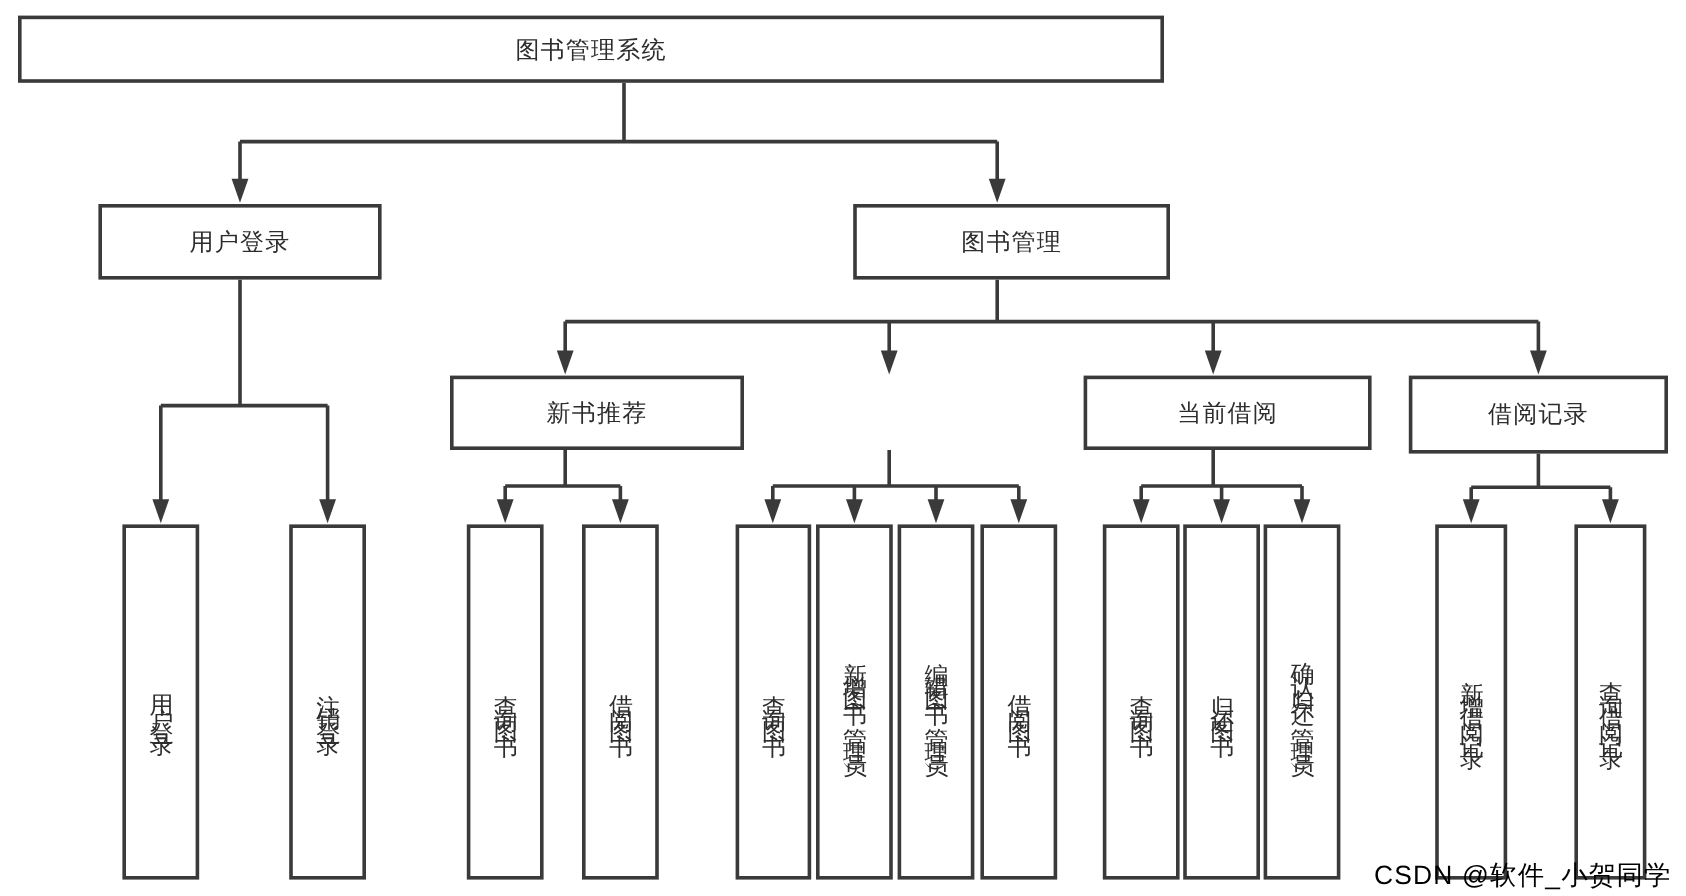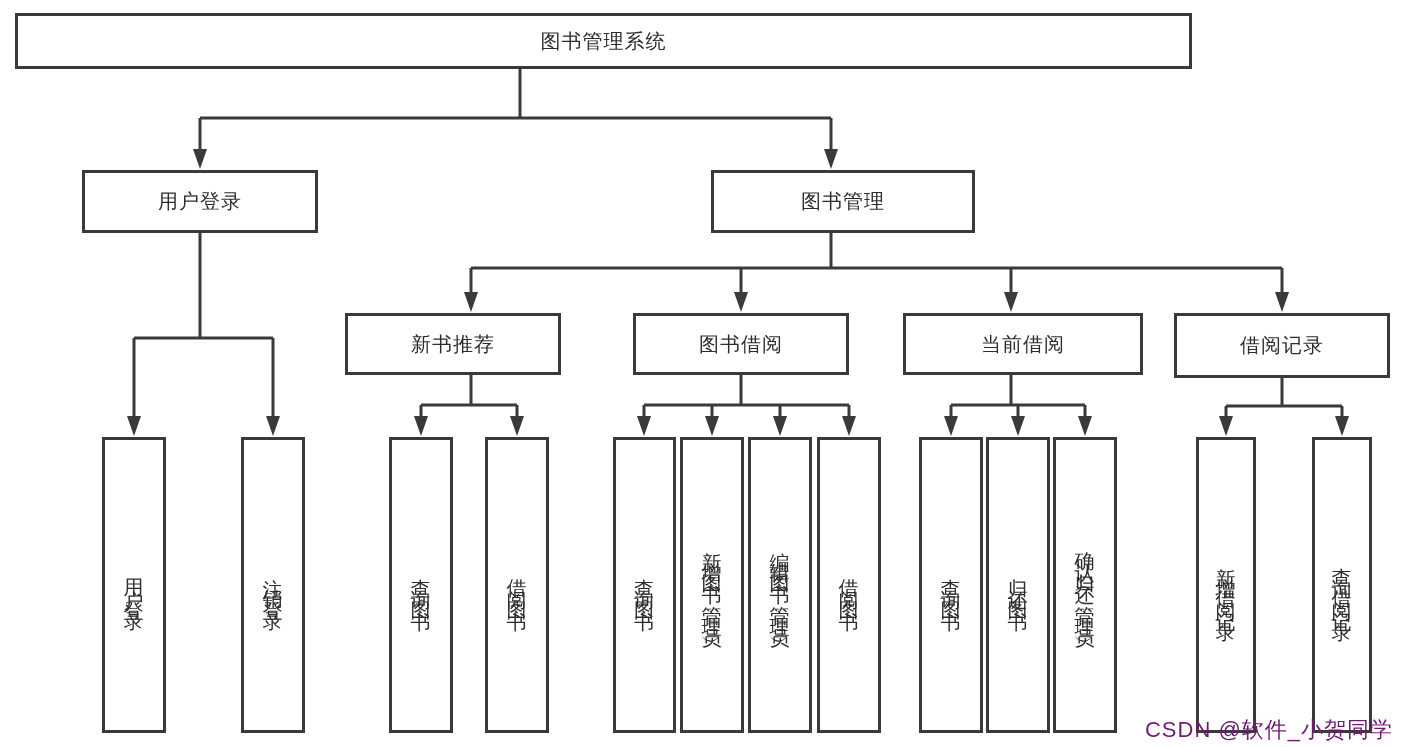--- a/index.html
+++ b/index.html
@@ -11,21 +11,21 @@
   .box{
     position:absolute;box-sizing:border-box;border:3px solid #3a3a3a;background:#ffffff;
     display:flex;align-items:center;justify-content:center;
   }
   .hlabel{font-size:20px;letter-spacing:1px;white-space:nowrap;}
   .vlabel{
     writing-mode:vertical-rl;text-orientation:mixed;
     font-size:20px;letter-spacing:11px;line-height:1;white-space:nowrap;
   }
   #watermark{
-    position:absolute;right:12px;bottom:2px;font-size:22px;color:#701a75;
+    position:absolute;right:12px;bottom:2px;font-size:22px;color:#000000;
     letter-spacing:1px;white-space:nowrap;
   }
 </style>
 </head>
 <body>
 
 <div id="canvas">
 
   <svg id="connectors" viewBox="0 0 1405 747" xmlns="http://www.w3.org/2000/svg">
     <g stroke="#3a3a3a" stroke-width="3" fill="none">
@@ -60,36 +60,33 @@
       <polygon points="773,416 787,416 780,436"></polygon>
       <polygon points="842,416 856,416 849,436"></polygon>
       <polygon points="944,416 958,416 951,436"></polygon>
       <polygon points="1011,416 1025,416 1018,436"></polygon>
       <polygon points="1078,416 1092,416 1085,436"></polygon>
       <polygon points="1219,416 1233,416 1226,436"></polygon>
       <polygon points="1335,416 1349,416 1342,436"></polygon>
     </g>
   </svg>
 
-  <div class="box" style="left:15px;top:13px;width:1177px;height:56px">
+  <div class="box" style="left:15px;top:13px;width:955px;height:56px">
     <span class="hlabel">图书管理系统</span>
   </div>
 
   <div class="box" style="left:82px;top:170px;width:236px;height:63px">
     <span class="hlabel">用户登录</span>
   </div>
   <div class="box" style="left:711px;top:170px;width:264px;height:63px">
     <span class="hlabel">图书管理</span>
   </div>
 
-  <div class="box" style="left:345px;top:313px;width:216px;height:62px">
+  <div class="box" style="left:375px;top:313px;width:245px;height:62px">
     <span class="hlabel">新书推荐</span>
-  </div>
-  <div class="box" style="left:633px;top:313px;width:216px;height:62px">
-    <span class="hlabel">图书借阅</span>
   </div>
   <div class="box" style="left:903px;top:313px;width:240px;height:62px">
     <span class="hlabel">当前借阅</span>
   </div>
   <div class="box" style="left:1174px;top:313px;width:216px;height:65px">
     <span class="hlabel">借阅记录</span>
   </div>
 
   <div class="box" style="left:102px;top:437px;width:64px;height:296px">
     <span class="vlabel">用户登录</span>

